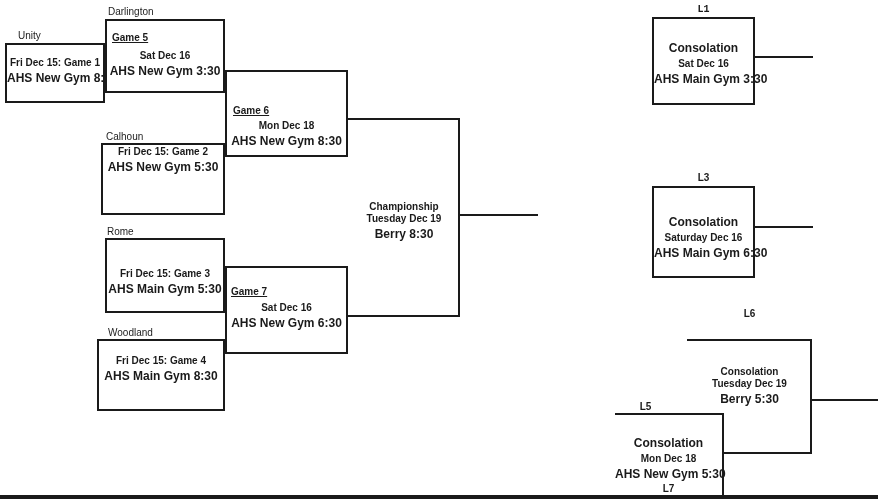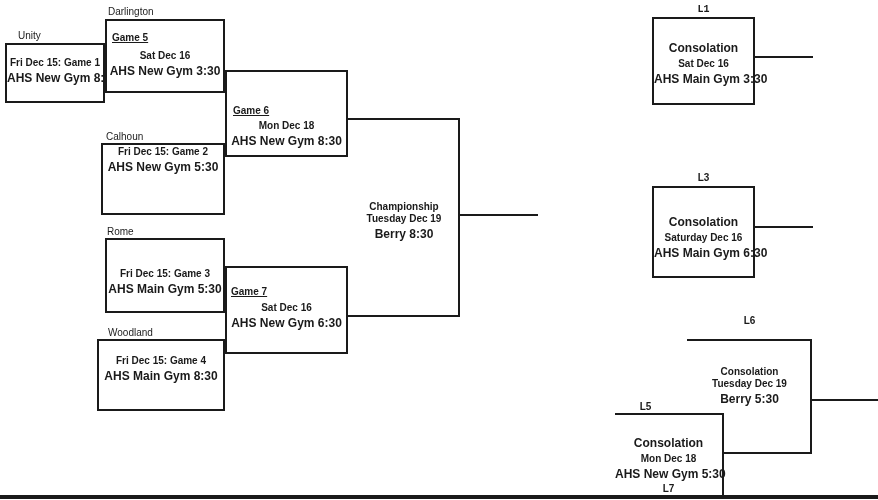--- a/index.html
+++ b/index.html
@@ -107,21 +107,21 @@
   <div class="slotlbl" style="left:652px;top:264px;width:103px;">L4</div>
   <div class="box" style="left:652px;top:186px;width:103px;height:92px;">
     <div class="ctext" style="padding-top:27px;">
       <div class="consbig">Consolation</div>
       <div class="date">Saturday Dec 16</div>
       <div class="venue">AHS Main Gym 6:30</div>
     </div>
   </div>
   <div class="hline" style="left:753px;top:226px;width:60px;"></div>
 
-  <div class="slotlbl" style="left:687px;top:315px;width:125px;">L6</div>
+  <div class="slotlbl" style="left:687px;top:308px;width:125px;">L6</div>
   <div class="hline" style="left:687px;top:339px;width:125px;"></div>
   <div class="vline" style="left:810px;top:339px;height:115px;"></div>
   <div class="hline" style="left:722px;top:452px;width:90px;"></div>
   <div class="hline" style="left:810px;top:399px;width:68px;"></div>
   <div class="freeblock" style="left:687px;top:366px;width:125px;">
     <div class="title">Consolation</div>
     <div class="date" style="margin-top:1px;">Tuesday Dec 19</div>
     <div class="venue">Berry 5:30</div>
   </div>
 

